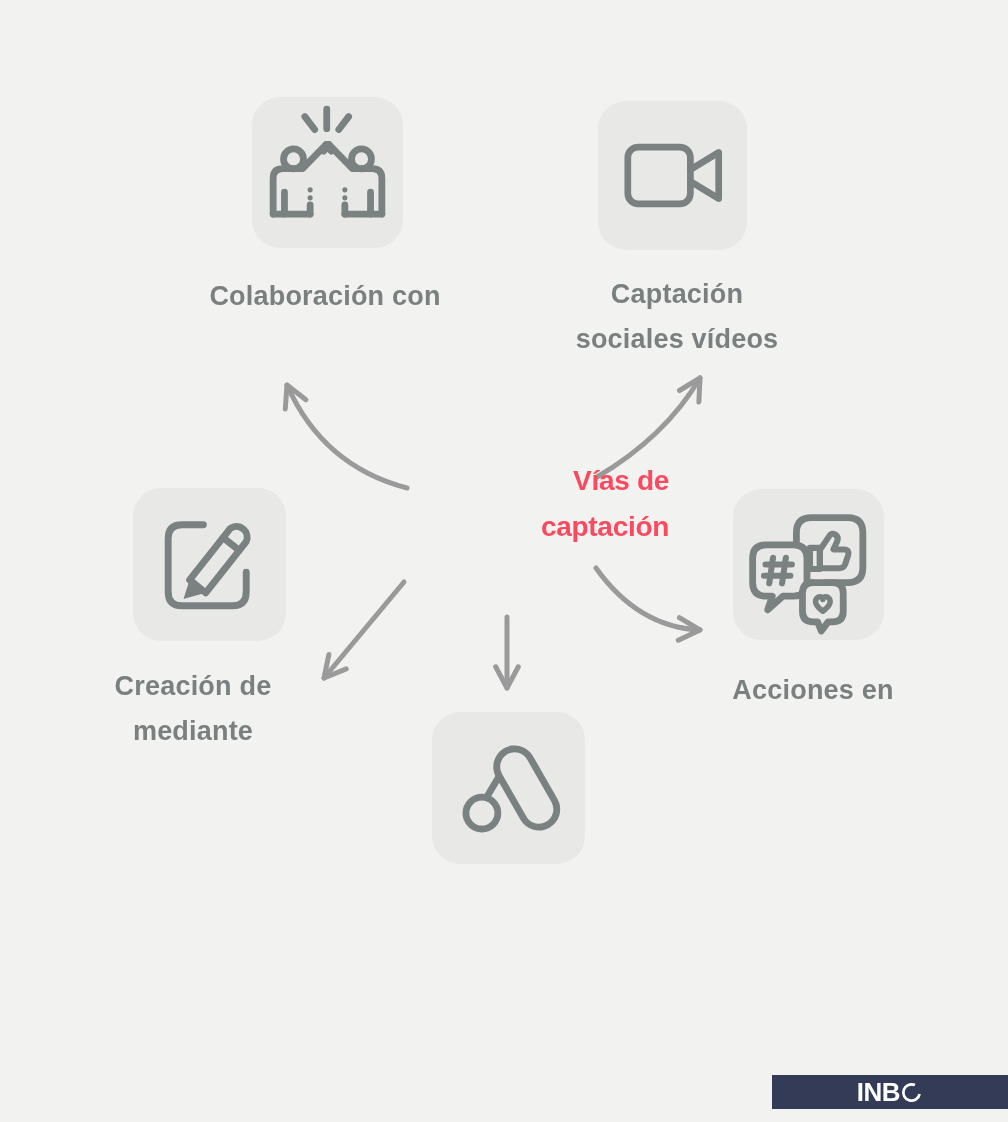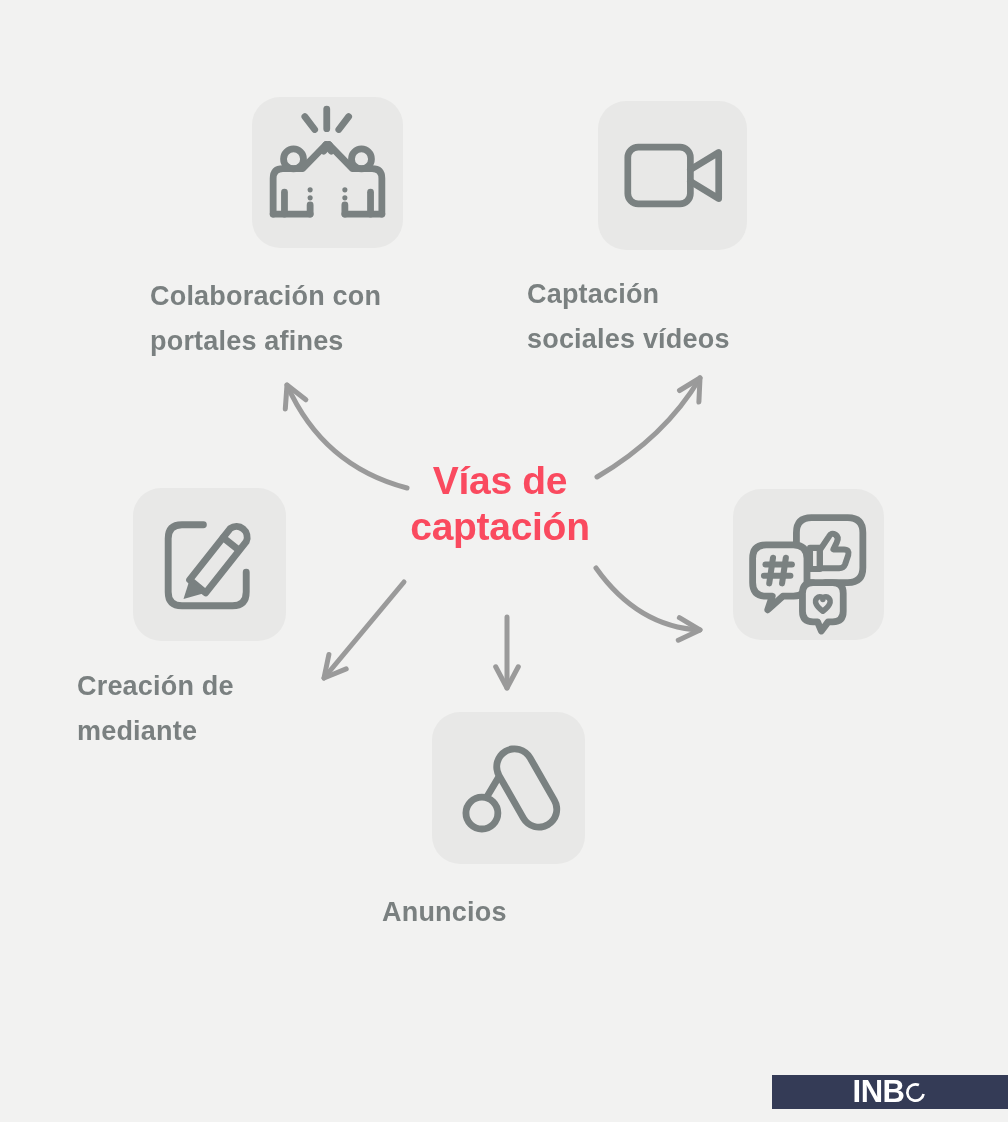--- a/index.html
+++ b/index.html
@@ -10,35 +10,35 @@
         display:flex;align-items:center;justify-content:center;}
   .card svg{width:100%;height:100%;}
 
   .ic{stroke:var(--icon-stroke,#7A8181);fill:none;stroke-width:4.5;
       stroke-linecap:round;stroke-linejoin:round;}
   .ic-fill{fill:var(--icon-stroke,#7A8181);stroke:none;}
   .ic-occ{fill:var(--icon-box,#E8E8E7);stroke:var(--icon-stroke,#7A8181);
       stroke-width:4.5;stroke-linejoin:round;stroke-linecap:round;}
   .ic-bgline{stroke:var(--icon-box,#E8E8E7);fill:none;stroke-linecap:round;}
 
-  .node-label{position:absolute;text-align:left;color:var(--label-text,#7A8080);
+  .node-label{position:absolute;text-align:center;color:var(--label-text,#7A8080);
       font-weight:bold;font-size:27px;line-height:45px;letter-spacing:.2px;}
 
-  .center-title{position:absolute;left:350px;top:458px;width:300px;text-align:center;
-      color:var(--title-color,#FA4A5F);font-weight:bold;font-size:39px;line-height:46px;
+  .center-title{position:absolute;left:369px;top:458px;width:300px;text-align:right;
+      color:var(--title-color,#FA4A5F);font-weight:bold;font-size:28px;line-height:46px;
       letter-spacing:-.3px;}
 
   .arrows{position:absolute;left:0;top:0;width:1008px;height:1122px;pointer-events:none;}
   .arrow{stroke:var(--arrow-color,#9A9A9A);fill:none;stroke-width:5;
       stroke-linecap:round;stroke-linejoin:round;}
 
   .logo{position:absolute;left:772px;top:1075px;width:236px;height:34px;
       background:var(--logo-bg,#343B56);color:var(--logo-fg,#FFFFFF);
       display:flex;align-items:center;justify-content:center;
-      font-weight:bold;font-size:31px;letter-spacing:-.5px;}
+      font-weight:bold;font-size:26px;letter-spacing:-.5px;}
   .logo-o{width:21px;height:21px;margin:0 1px;display:inline-block;}
   .logo-o path{stroke:var(--logo-fg,#FFFFFF);fill:none;stroke-width:4.6;}
 </style>
 </head>
 <body>
 
 <div class="canvas">
 
   <svg class="arrows" viewBox="0 0 1008 1122">
     <g>
@@ -86,21 +86,20 @@
       <path class="ic" d="M 78.5 77.5 V 63"></path>
       <path class="ic" d="M 61.5 77.5 V 71.5"></path>
       <circle class="ic-fill" cx="61.5" cy="61.5" r="1.7"></circle>
       <circle class="ic-fill" cx="61.5" cy="66.8" r="1.7"></circle>
       <path class="ic" d="M 49 31.5 L 52.5 35.8"></path>
       <path class="ic" d="M 51 31.5 L 47.5 35.8"></path>
     </svg>
   </div>
   <div class="node-label" style="left:150px;top:274px;width:350px;">
     <div>Colaboración con</div>
-    <div>portales afines</div>
   </div>
 
   <div class="card" style="left:598px;top:101px;width:149px;height:149px;">
     <svg viewBox="0 0 100 100">
       <rect class="ic" x="20" y="31" width="42" height="38" rx="7"></rect>
       <path class="ic" d="M 62 46 L 81 34.5 V 65.5 L 62 54"></path>
     </svg>
   </div>
   <div class="node-label" style="left:527px;top:272px;width:300px;">
     <div>Captación</div>
@@ -108,52 +107,52 @@
   </div>
 
   <div class="card" style="left:133px;top:488px;width:153px;height:153px;">
     <svg viewBox="0 0 100 100">
       <path class="ic" d="M 46 24 H 32 Q 23 24 23 33 V 68 Q 23 77 32 77 H 65 Q 74 77 74 68 V 55"></path>
       <path class="ic" d="M 37 60 L 63.5 26.5 A 7 7 0 0 1 74 35 L 47.5 68.5 L 37 60"></path>
       <path class="ic" d="M 59 32.5 L 68.5 40"></path>
       <path class="ic-fill" d="M 37 60 L 47.5 68.5 L 33 72.5 Z"></path>
     </svg>
   </div>
-  <div class="node-label" style="left:77px;top:664px;width:250px;">
+  <div class="node-label" style="left:68px;top:664px;width:250px;">
     <div>Creación de</div>
     <div>mediante</div>
   </div>
 
   <div class="card" style="left:733px;top:489px;width:151px;height:151px;">
     <svg viewBox="0 0 100 100">
       <path class="ic-occ" d="M 52 19 H 76 Q 86 19 86 29 V 52 Q 86 62 76 62 H 61 L 46 71 L 53 62 H 52 Q 42 62 42 52 V 29 Q 42 19 52 19 Z"></path>
       <path class="ic" style="stroke-width:4" d="M 51 39 H 57.5 V 53 H 51 Z"></path>
       <path class="ic" style="stroke-width:4" d="M 57.5 52.5 V 40.5 L 63.5 31.5 Q 65 28.5 67.8 30.2 Q 70.3 31.8 68.8 35.2 L 66.5 40 H 73.5 Q 77.2 40 76.3 43.8 L 74.2 50 Q 73.2 52.5 70.3 52.5 Z"></path>
       <path class="ic-occ" d="M 22 37 H 40 Q 49 37 49 46 V 62 Q 49 71 40 71 H 33 L 23 80 L 26 71 H 22 Q 13 71 13 62 V 46 Q 13 37 22 37 Z"></path>
       <path class="ic" style="stroke-width:4" d="M 26.5 45.5 L 24 62.5"></path>
       <path class="ic" style="stroke-width:4" d="M 35 45.5 L 32.5 62.5"></path>
       <path class="ic" style="stroke-width:4" d="M 21.5 50 H 39"></path>
       <path class="ic" style="stroke-width:4" d="M 20.5 57.5 H 38"></path>
       <path class="ic-occ" d="M 53 62 H 66 Q 73 62 73 69 V 81 Q 73 88 66 88 H 63 L 58.5 94 L 56 88 H 53 Q 46 88 46 81 V 69 Q 46 62 53 62 Z"></path>
       <path class="ic" style="stroke-width:3.6" d="M 59.5 81 C 55 77.5 53.5 74.5 55.5 72.3 C 57.3 70.4 59.5 71.6 59.5 73.2 C 59.5 71.6 61.7 70.4 63.5 72.3 C 65.5 74.5 64 77.5 59.5 81 Z"></path>
     </svg>
   </div>
   <div class="node-label" style="left:688px;top:668px;width:250px;">
+    <div>Acciones en</div>
   </div>
 
   <div class="card" style="left:432px;top:712px;width:153px;height:152px;">
     <svg viewBox="0 0 100 100">
       <path class="ic" d="M 47 37 L 31.5 63"></path>
       <path class="ic" style="stroke-width:28" d="M 54 36 L 70 64"></path>
       <path class="ic-bgline" style="stroke-width:19" d="M 54 36 L 70 64"></path>
       <circle class="ic-occ" cx="32.5" cy="66.5" r="10.5"></circle>
     </svg>
   </div>
   <div class="node-label" style="left:382px;top:890px;width:250px;">
-    <div>Anuncios</div>
   </div>
 
   <div class="logo">
     <span>INB</span>
       <svg class="logo-o" viewBox="0 0 36 36">
         <path d="M 23.9 5.3 A 14 14 0 1 0 31.8 20.4"></path>
       </svg>
   </div>
 
 </div>

